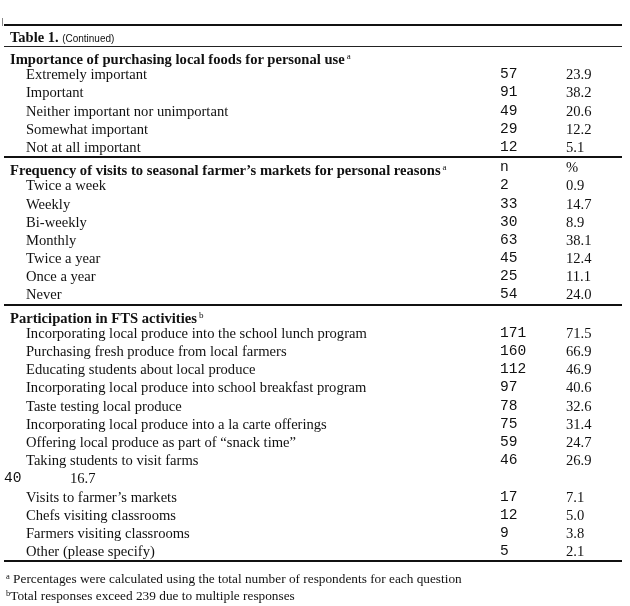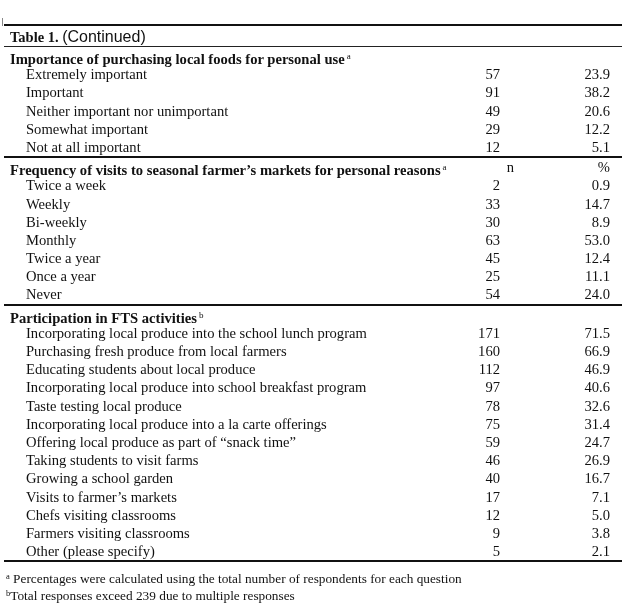--- a/index.html
+++ b/index.html
@@ -8,31 +8,30 @@
     font-family: "Liberation Serif", "DejaVu Serif", serif;
     color: #111111;
   }
   .table-wrap { position: absolute; left: 4px; top: 24px; width: 618px; }
   .rule { height: 0; border-top: 2px solid #111; }
   .rule.thin { border-top: 1.5px solid #222; }
   .caption {
     height: 20px; line-height: 22px; font-size: 14px; padding-left: 6px;
   }
   .caption .b { font-weight: bold; font-size: 14.5px; text-align: center; }
-  .caption .sans { font-family: "Liberation Sans", "DejaVu Sans", sans-serif; font-size: 16px; }
+  .caption .sans { font-family: "Liberation Sans", "DejaVu Sans", sans-serif; font-size: 10px; }
   .section { position: relative; }
   .row {
     display: flex; height: 18.2px; line-height: 18.2px; font-size: 14.6px;
     white-space: nowrap;
-    gap: 40px;
   }
   .row .label { flex: 1; padding-left: 22px; }
   .row.head .label { padding-left: 6px; font-weight: bold; }
-  .row .n { width: 40px; text-align: right; margin-right: 26px; }
-  .row .pct { width: 44px; text-align: right; margin-right: 12px; }
+  .row .n { width: 40px; text-align: left; margin-right: 26px; font-family: Liberation Mono, monospace; }
+  .row .pct { width: 44px; text-align: left; margin-right: 12px; }
   sup { font-size: 9px; vertical-align: 5px; font-weight: normal; }
   .row.head sup { margin-left: 2px; }
   .footnotes { position: absolute; left: 4px; top: 568px; width: 618px; font-size: 13.3px; }
   .footnotes .fn { height: 17px; line-height: 17px; padding-left: 2px; }
   .footnotes sup { font-size: 8.5px; vertical-align: 4px; }
   .tick { position: absolute; left: 2px; top: 18px; width: 1px; height: 8px; background: #888; }
 </style>
 </head>
 <body>
 
@@ -97,21 +96,21 @@
           <span class="pct">14.7</span>
         </div>
         <div class="row">
           <span class="label">Bi-weekly</span>
           <span class="n">30</span>
           <span class="pct">8.9</span>
         </div>
         <div class="row">
           <span class="label">Monthly</span>
           <span class="n">63</span>
-          <span class="pct">53.0</span>
+          <span class="pct">38.1</span>
         </div>
         <div class="row">
           <span class="label">Twice a year</span>
           <span class="n">45</span>
           <span class="pct">12.4</span>
         </div>
         <div class="row">
           <span class="label">Once a year</span>
           <span class="n">25</span>
           <span class="pct">11.1</span>
@@ -163,21 +162,20 @@
           <span class="label">Offering local produce as part of “snack time”</span>
           <span class="n">59</span>
           <span class="pct">24.7</span>
         </div>
         <div class="row">
           <span class="label">Taking students to visit farms</span>
           <span class="n">46</span>
           <span class="pct">26.9</span>
         </div>
         <div class="row">
-          <span class="label">Growing a school garden</span>
           <span class="n">40</span>
           <span class="pct">16.7</span>
         </div>
         <div class="row">
           <span class="label">Visits to farmer’s markets</span>
           <span class="n">17</span>
           <span class="pct">7.1</span>
         </div>
         <div class="row">
           <span class="label">Chefs visiting classrooms</span>

